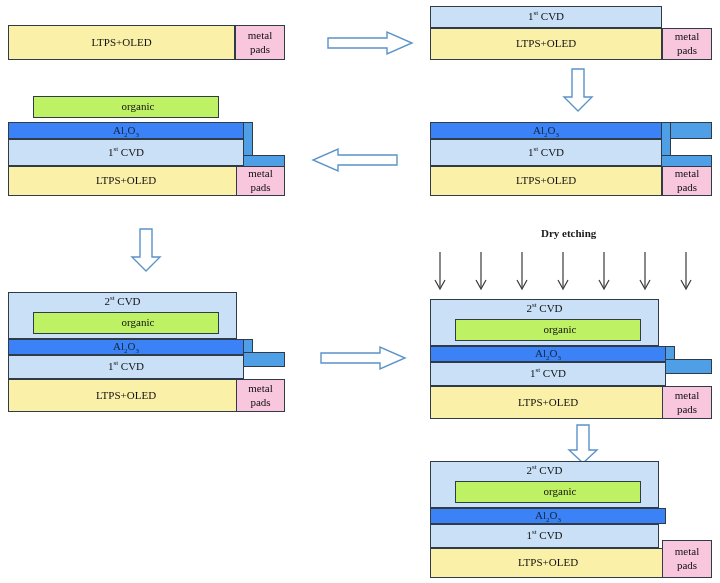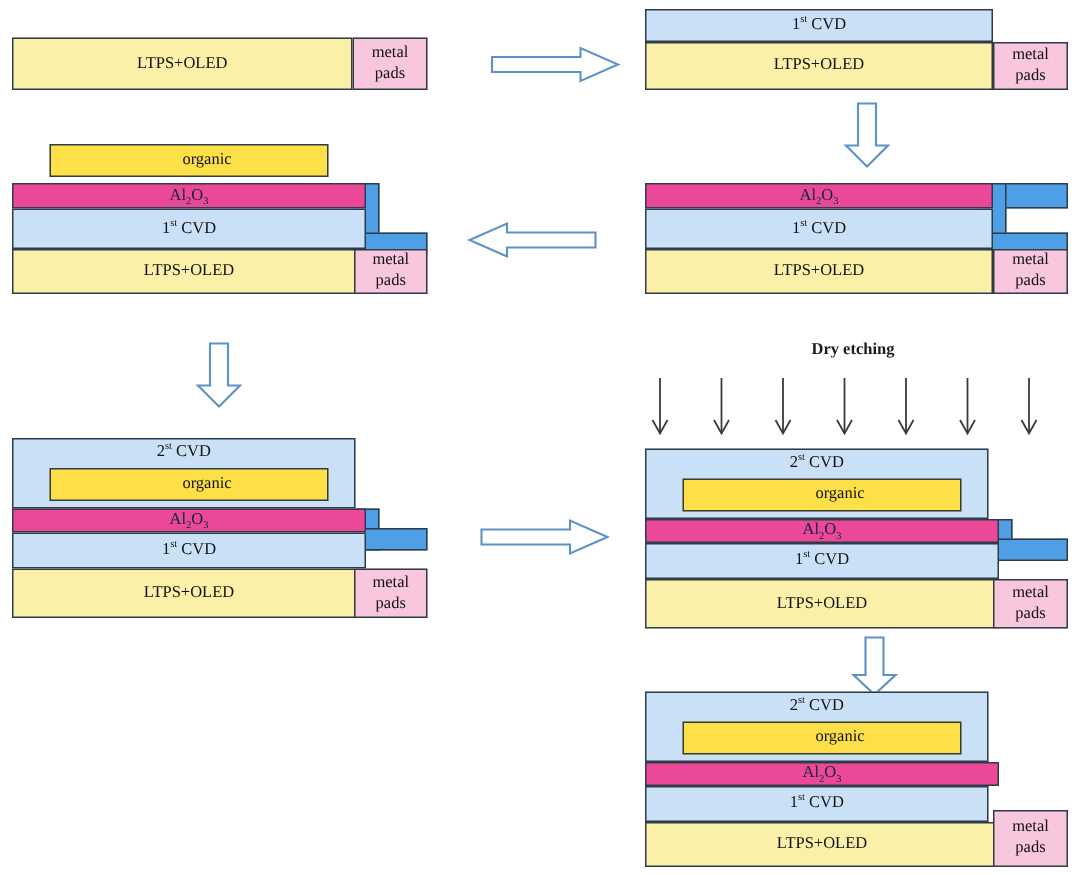--- a/index.html
+++ b/index.html
@@ -23,22 +23,22 @@
     display:flex;
     align-items:center;
     justify-content:center;
     font-size:11px;
     color:#111111;
     line-height:1.05;
     white-space:nowrap;
   }
   .layer.ltps{background:#fbf0a8;}
   .layer.cvd{background:#c9e0f7;}
-  .layer.alo{background:#ec4899;}
-  .layer.organic{background:#fde047;padding-left:24px;}
+  .layer.alo{background:#3b82f6;}
+  .layer.organic{background:#bef264;padding-left:24px;}
   .layer.pads{
     background:#f8c6dd;
     font-size:11px;
     flex-direction:column;
     justify-content:center;
     line-height:1.25;
   }
   
   .fill{position:absolute;box-sizing:border-box;background:#4f9fe6;border:1px solid #2f3b46;}
 

